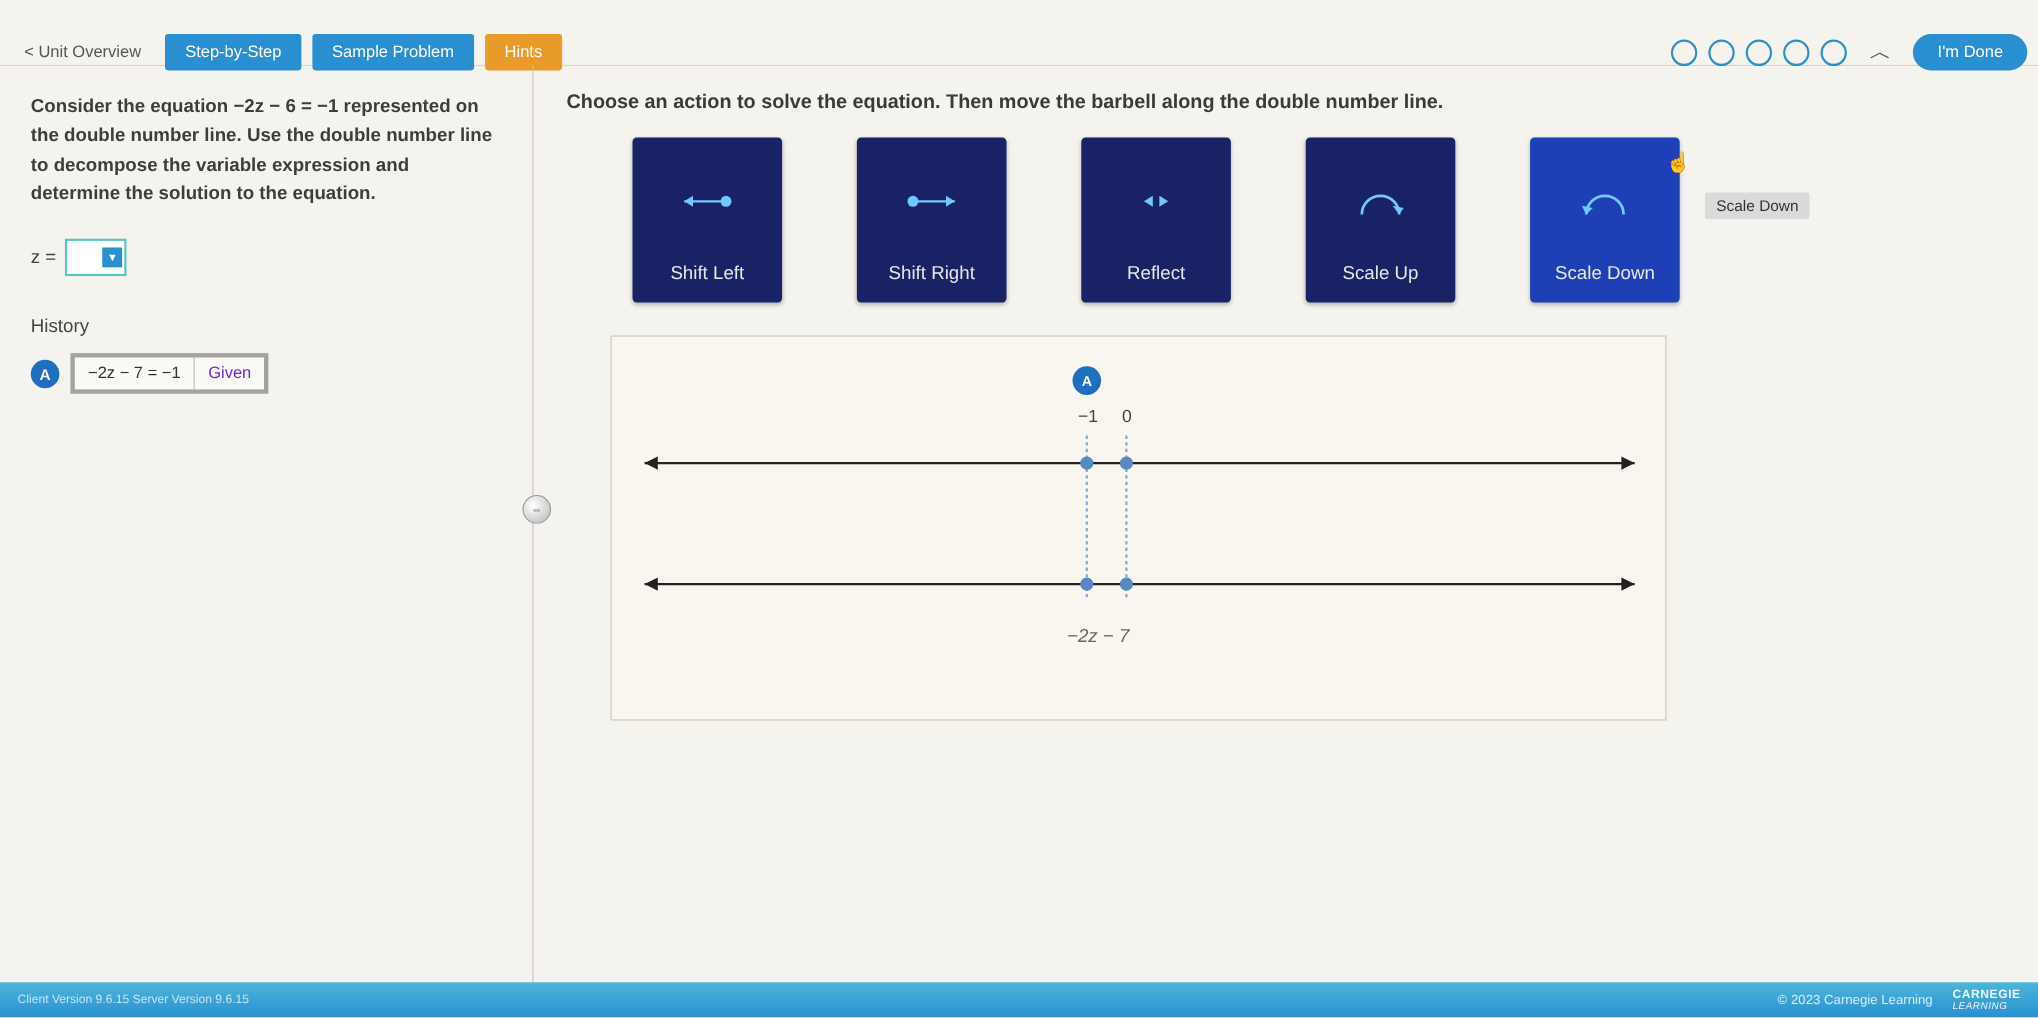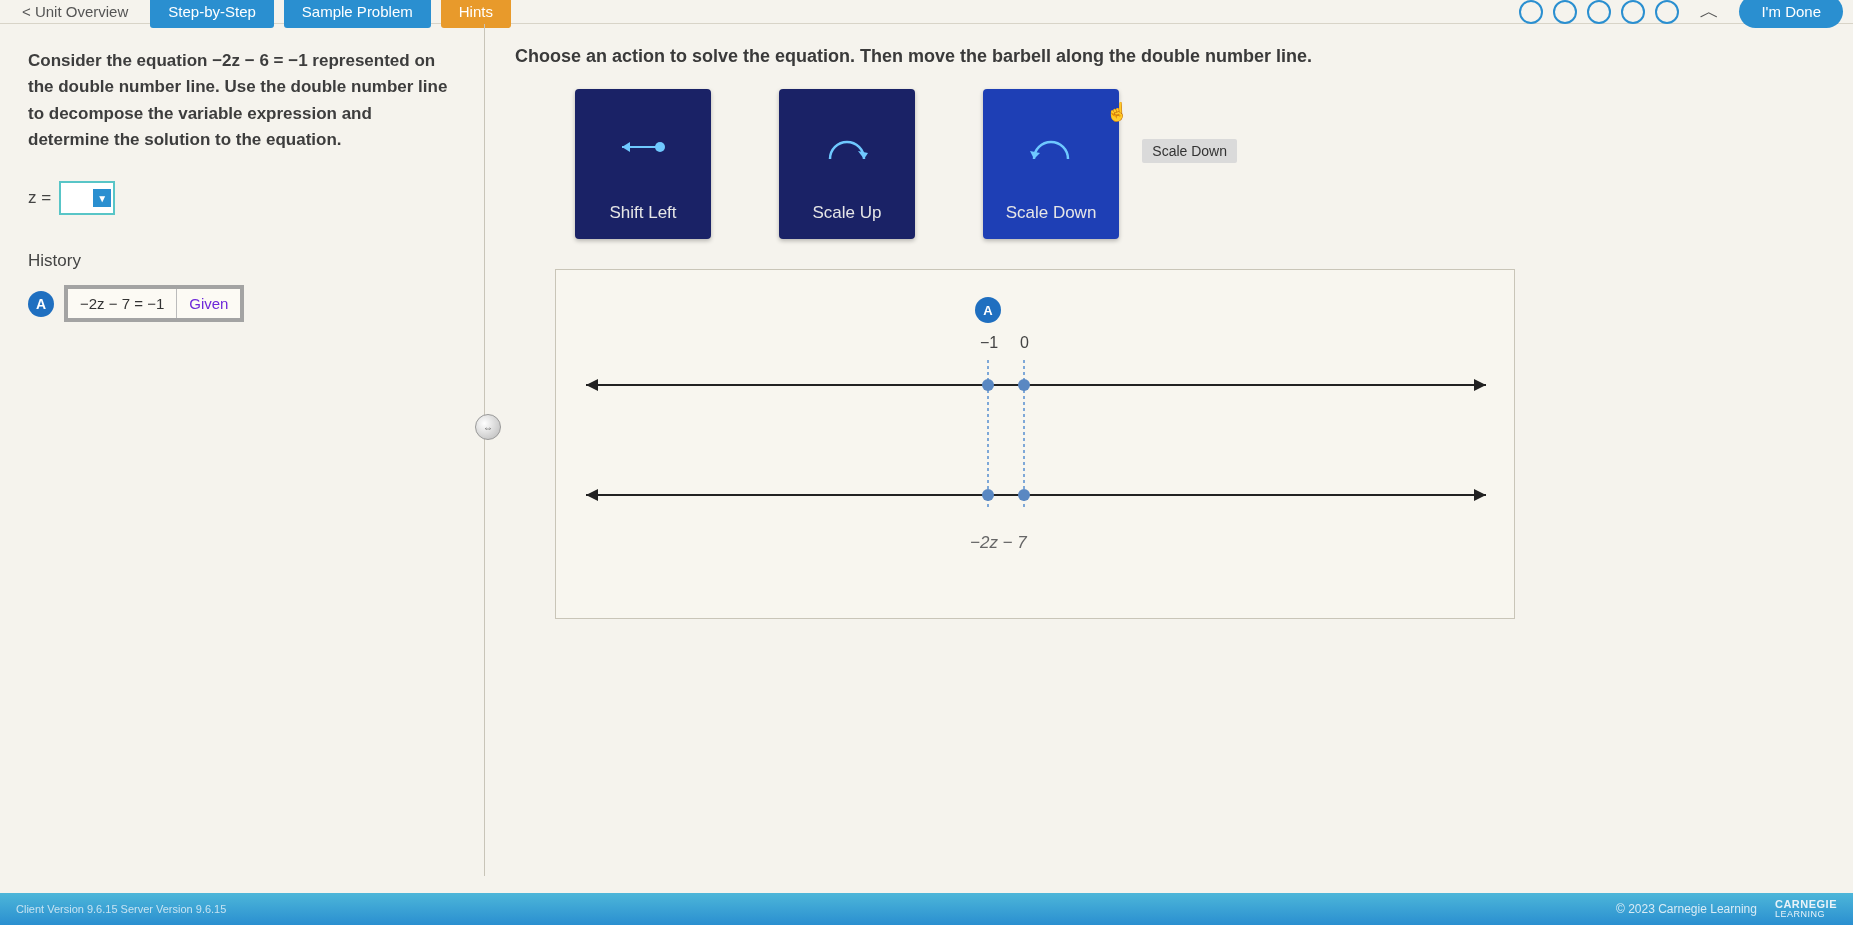--- a/index.html
+++ b/index.html
@@ -13,20 +13,21 @@
     color: #3a3a3a;
   }
   
   .topbar {
     height: 24px;
     background: #f5f3ed;
     display: flex;
     align-items: center;
     padding: 0 10px;
     border-bottom: 1px solid #d8d4c8;
+    margin-top: 36px;
   }
   .topbar .back-link {
     color: #555;
     font-size: 15px;
     padding: 6px 12px;
     cursor: pointer;
   }
   .tab-btn {
     background: #2a8fd0;
     color: #fff;
@@ -172,21 +173,21 @@
   .numline-box svg { position:absolute; left:0; top:0; }
   .bottom-bar {
     position:absolute; left:0; right:0; bottom:0;
     height:32px;
     background: linear-gradient(#4db6d9,#2a8fd0);
     display:flex; align-items:center; justify-content:flex-end;
     padding:0 16px; color:#e9f3f9; font-size:12px;
   }
   .bottom-bar .copyright { margin-right:18px; opacity:.9;}
   .bottom-bar .brand { font-weight:700; letter-spacing:.5px; font-size:11px; line-height:1; text-align:left;}
-  .bottom-bar .brand small{ display:block; font-weight:400; font-size:9px;}
+  .bottom-bar .brand small{ display:block; font-weight:400; font-size:9px;font-style:italic;}
   .bottom-bar .leftinfo { position:absolute; left:16px; font-size:11px; opacity:.8;}
 </style>
 </head>
 <body>
 
 <div class="topbar">
   <span class="back-link">&lt; Unit Overview</span>
   <button class="tab-btn">Step-by-Step</button>
   <button class="tab-btn">Sample Problem</button>
   <button class="tab-btn hints">Hints</button>
@@ -235,21 +236,40 @@
         <div class="iconwrap">
           <svg width="50" height="20">
               <line x1="4" y1="10" x2="42" y2="10" stroke="#6fc9ff" stroke-width="2"></line>
               <polygon points="4,10 12,5 12,15" fill="#6fc9ff"></polygon>
               <circle cx="42" cy="10" r="5" fill="#6fc9ff"></circle>
             </svg>
         </div>
         <span>Shift Left</span>
       </div>
 
-
+      <div class="action-card">
+        <div class="iconwrap">
+          <svg width="50" height="20">
+              <line x1="8" y1="10" x2="46" y2="10" stroke="#6fc9ff" stroke-width="2"></line>
+              <polygon points="46,10 38,5 38,15" fill="#6fc9ff"></polygon>
+              <circle cx="8" cy="10" r="5" fill="#6fc9ff"></circle>
+            </svg>
+        </div>
+        <span>Shift Right</span>
+      </div>
+
+      <div class="action-card">
+        <div class="iconwrap">
+          <svg width="50" height="20">
+              <polygon points="14,10 22,5 22,15" fill="#6fc9ff"></polygon>
+              <polygon points="36,10 28,5 28,15" fill="#6fc9ff"></polygon>
+            </svg>
+        </div>
+        <span>Reflect</span>
+      </div>
 
       <div class="action-card">
         <div class="iconwrap">
           <svg width="50" height="28">
               <path d="M8 22 A17 17 0 0 1 42 22" stroke="#6fc9ff" stroke-width="2.5" fill="none"></path>
               <polygon points="42,22 36,14 46,16" fill="#6fc9ff"></polygon>
             </svg>
         </div>
         <span>Scale Up</span>
       </div>

